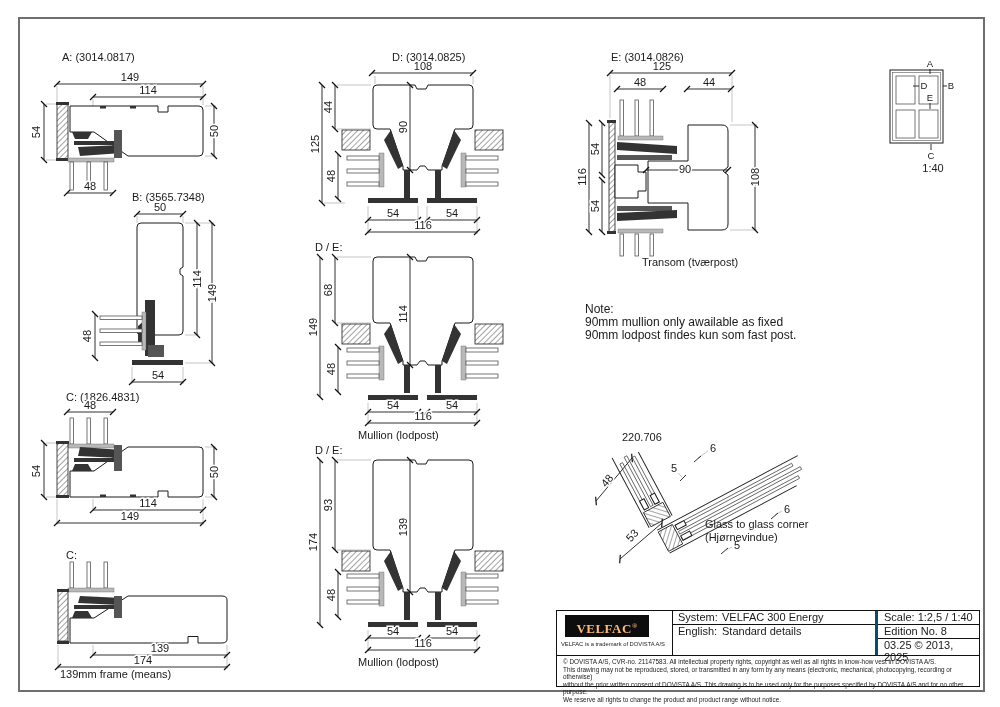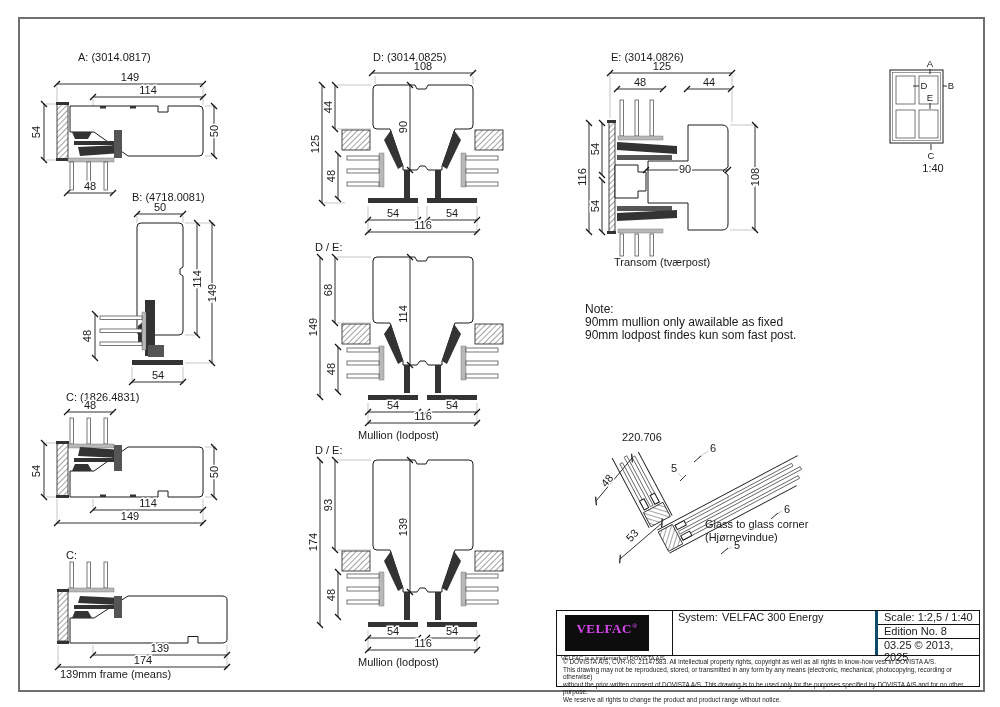--- a/index.html
+++ b/index.html
@@ -21,21 +21,21 @@
   .hatched{fill:url(#hatch);stroke:#1a1a1a;stroke-width:0.8;}
   .dark{fill:#333;stroke:none;}
   .mid{fill:#555;stroke:none;}
   .spacer{fill:#b8b8b8;stroke:#666;stroke-width:0.4;}
   .pane{fill:#fff;stroke:#555;stroke-width:0.8;}
   
   .tblock{position:absolute;left:556px;top:610px;width:424px;height:77px;
           border:1px solid #111;box-sizing:border-box;background:#fff;}
   .tb-top{display:flex;height:44px;}
   .tb-logo{width:115px;box-sizing:border-box;padding-top:4px;}
-  .logo-box{margin-left:8px;width:84px;height:36px;background:#0d0d0d;color:#d946ef;
+  .logo-box{margin-left:8px;width:84px;height:22px;background:#0d0d0d;color:#fdba74;
             text-align:center;line-height:22px;font-family:"Liberation Serif",serif;
             font-weight:bold;font-size:13px;letter-spacing:0.5px;}
   .logo-sub{margin-left:4px;margin-top:4px;font-size:5.8px;color:#222;}
   .tb-mid{width:203px;box-sizing:border-box;border-left:1px solid #111;}
   .tb-right{flex:1;box-sizing:border-box;border-left:3px solid #0c4a6e;}
   .tb-row{height:14px;box-sizing:border-box;border-bottom:1px solid #111;
           font-size:11px;display:flex;align-items:flex-start;}
   .tb-row:last-child{border-bottom:none;}
   .tb-key{display:inline-block;width:44px;padding-left:5px;}
   .tb-meta{padding-left:6px;}
@@ -53,21 +53,21 @@
       <pattern id="hatch" width="4" height="4" patternUnits="userSpaceOnUse" patternTransform="rotate(45)">
         <rect width="4" height="4" fill="#fff"></rect>
         <line x1="0" y1="0" x2="0" y2="4" stroke="#555" stroke-width="1.1"></line>
       </pattern>
       <marker id="tick" markerWidth="8" markerHeight="8" refX="4" refY="4" orient="auto" markerUnits="userSpaceOnUse">
         <path d="M1,7 L7,1" stroke="#111" stroke-width="1.2" fill="none"></path>
       </marker>
     </defs>
   </svg>
 
-  <div class="lbl" style="left:78px;top:51px">A: (3014.0817)</div>
+  <div class="lbl" style="left:62px;top:51px">A: (3014.0817)</div>
   <svg style="left:30px;top:68px" width="205" height="135">
     <line class="ext" x1="27" y1="18" x2="27" y2="35"></line>
     <line class="ext" x1="173" y1="18" x2="173" y2="37"></line>
     <line class="ext" x1="63" y1="31" x2="63" y2="62"></line>
     <line class="dim" x1="27" y1="16" x2="173" y2="16" marker-start="url(#tick)" marker-end="url(#tick)"></line>
     <text class="dimtxt" x="100" y="13">149</text>
     <line class="dim" x1="63" y1="29" x2="173" y2="29" marker-start="url(#tick)" marker-end="url(#tick)"></line>
     <text class="dimtxt" x="118" y="26">114</text>
     <g>
       <rect class="hatched" x="27" y="36" width="11" height="56"></rect>
@@ -94,21 +94,21 @@
     <line class="ext" x1="16" y1="36" x2="26" y2="36"></line>
     <line class="ext" x1="16" y1="92" x2="26" y2="92"></line>
     <line class="dim" x1="14" y1="36" x2="14" y2="92" marker-start="url(#tick)" marker-end="url(#tick)"></line>
     <text class="dimtxt" x="10" y="64" transform="rotate(-90 10 64)">54</text>
     <line class="ext" x1="175" y1="38" x2="186" y2="38"></line>
     <line class="ext" x1="175" y1="88" x2="186" y2="88"></line>
     <line class="dim" x1="184" y1="38" x2="184" y2="88" marker-start="url(#tick)" marker-end="url(#tick)"></line>
     <text class="dimtxt" x="188" y="63" transform="rotate(-90 188 63)">50</text>
   </svg>
 
-  <div class="lbl" style="left:132px;top:191px">B: (4718.0081)</div>
+  <div class="lbl" style="left:132px;top:191px">B: (3565.7348)</div>
   <svg style="left:80px;top:200px" width="150" height="200">
     <line class="ext" x1="57" y1="16" x2="57" y2="23"></line>
     <line class="ext" x1="103" y1="16" x2="103" y2="23"></line>
     <line class="dim" x1="57" y1="14" x2="103" y2="14" marker-start="url(#tick)" marker-end="url(#tick)"></line>
     <text class="dimtxt" x="80" y="11">50</text>
     <path class="outline" d="M61,23 Q57,23 57,27 L57,131 Q57,135 61,135 L99,135 Q103,135 103,131 L103,76 L100,74 L100,69 L103,67 L103,27 Q103,23 99,23 Z"></path>
     <g>
       <rect class="dark" x="65" y="100" width="10" height="56"></rect>
       <polygon class="dark" points="58,126 65,120 65,140 58,146"></polygon>
       <rect class="mid" x="68" y="145" width="16" height="12"></rect>
@@ -199,21 +199,21 @@
     <line class="ext" x1="63" y1="89" x2="63" y2="99"></line>
     <line class="ext" x1="197" y1="89" x2="197" y2="113"></line>
     <line class="ext" x1="28" y1="89" x2="28" y2="113"></line>
     <line class="dim" x1="63" y1="99" x2="197" y2="99" marker-start="url(#tick)" marker-end="url(#tick)"></line>
     <text class="dimtxt" x="130" y="96">139</text>
     <line class="dim" x1="28" y1="111" x2="197" y2="111" marker-start="url(#tick)" marker-end="url(#tick)"></line>
     <text class="dimtxt" x="113" y="108">174</text>
   </svg>
   <div class="cap" style="left:60px;top:668px">139mm frame (means)</div>
 
-  <div class="lbl" style="left:373px;top:51px">D: (3014.0825)</div>
+  <div class="lbl" style="left:392px;top:51px">D: (3014.0825)</div>
   <svg style="left:305px;top:58px" width="215" height="185">
     <line class="ext" x1="70" y1="18" x2="70" y2="26"></line>
     <line class="ext" x1="168" y1="18" x2="168" y2="26"></line>
     <line class="dim" x1="67" y1="15" x2="168" y2="15" marker-start="url(#tick)" marker-end="url(#tick)"></line>
     <text class="dimtxt" x="118" y="12">108</text>
     <path class="outline" d="M72,27 L110,27 L112,31 L121,31 L123,27 L164,27 Q168,27 168,31 L168,67 Q168,71 164,71 L150,71 L137,108 L137,112 L123,112 L120,108 L115,108 L112,112 L98,112 L98,108 L85,71 L72,71 Q68,71 68,67 L68,31 Q68,27 72,27 Z"></path>
     <g>
       <polygon class="dark" points="86,72 98,108 93,111 79,82"></polygon>
       <polygon class="dark" points="149,72 137,108 142,111 156,82"></polygon>
       <rect class="dark" x="99" y="112" width="6" height="28"></rect>
@@ -393,21 +393,21 @@
     <text class="dimtxt" x="21" y="119" transform="rotate(-90 21 119)">116</text>
     <line class="dim" x1="37" y1="122" x2="37" y2="174" marker-start="url(#tick)" marker-end="url(#tick)"></line>
     <text class="dimtxt" x="34" y="148" transform="rotate(-90 34 148)">54</text>
     <line class="dim" x1="81" y1="112" x2="163" y2="112" marker-start="url(#tick)" marker-end="url(#tick)"></line>
     <text class="dimtxt" x="120" y="115">90</text>
     <line class="ext" x1="165" y1="67" x2="192" y2="67"></line>
     <line class="ext" x1="165" y1="172" x2="192" y2="172"></line>
     <line class="dim" x1="190" y1="67" x2="190" y2="172" marker-start="url(#tick)" marker-end="url(#tick)"></line>
     <text class="dimtxt" x="194" y="119" transform="rotate(-90 194 119)">108</text>
   </svg>
-  <div class="cap" style="left:614px;top:256px">Transom (tværpost)</div>
+  <div class="cap" style="left:642px;top:256px">Transom (tværpost)</div>
 
   <svg style="left:885px;top:60px" width="95" height="120">
     <rect class="outline" x="5" y="10" width="53" height="73"></rect>
     <rect x="7.5" y="12.5" width="48" height="68" fill="none" stroke="#555" stroke-width="0.6"></rect>
     <rect class="pane" x="11" y="16" width="19" height="28"></rect>
     <rect class="pane" x="34" y="16" width="19" height="28"></rect>
     <rect class="pane" x="11" y="50" width="19" height="28"></rect>
     <rect class="pane" x="34" y="50" width="19" height="28"></rect>
     <line class="thin" x1="45" y1="9" x2="45" y2="14"></line>
     <text class="keytxt" x="45" y="7">A</text>
@@ -473,20 +473,24 @@
   <div class="tblock">
     <div class="tb-top">
       <div class="tb-logo">
         <div class="logo-box"><span>VELFAC</span><sup class="reg">®</sup></div>
         <div class="logo-sub">VELFAC is a trademark of DOVISTA A/S</div>
       </div>
       <div class="tb-mid">
         <div class="tb-row">
           <span class="tb-key">System:</span>
           <span>VELFAC 300 Energy</span>
+        </div>
+        <div class="tb-row">
+          <span class="tb-key">English:</span>
+          <span>Standard details</span>
         </div>
       </div>
       <div class="tb-right">
         <div class="tb-row">
             <span class="tb-meta">Scale: 1:2,5  / 1:40</span>
           </div>
         <div class="tb-row">
             <span class="tb-meta">Edition No. 8</span>
           </div>
         <div class="tb-row">

